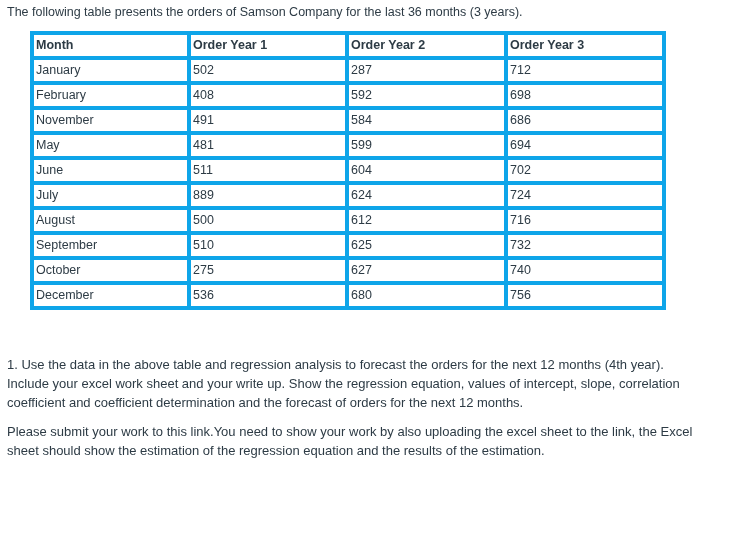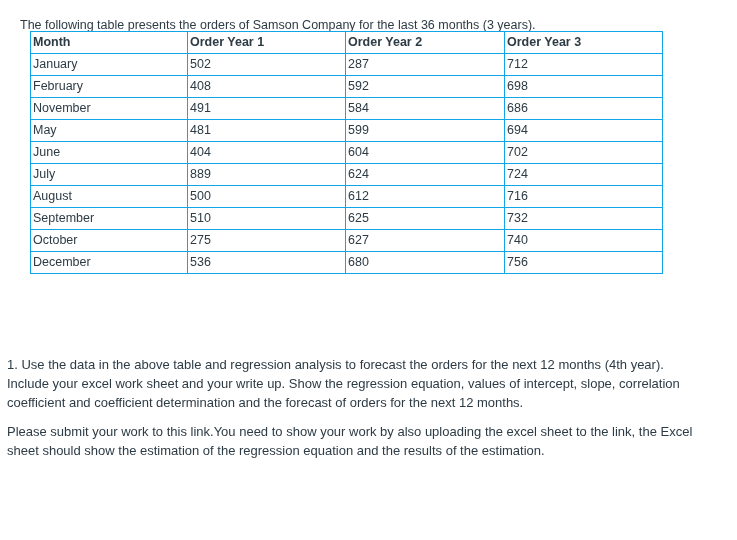--- a/index.html
+++ b/index.html
@@ -13,36 +13,36 @@
       position: relative;
       font-family: "Liberation Sans", "DejaVu Sans", sans-serif;
       color: #2d3b45;
       font-size: 12.5px;
       overflow: hidden;
     }
     .intro {
       position: absolute;
       left: 7px;
       top: 4px;
-      margin: 13px;
+      margin: 0;
       font-size: 12.5px;
       line-height: 16px;
       white-space: nowrap;
     }
     table.orders {
       position: absolute;
       left: 30px;
       top: 31px;
       width: 632px;
       border-collapse: collapse;
       border: 1.5px solid #222;
       table-layout: fixed;
     }
     table.orders th, table.orders td {
-      border: 1px solid #0ea5e9;
+      border: 4px solid #0ea5e9;
       height: 21px;
       padding: 0 2px;
       text-align: left;
       font-size: 12.5px;
       line-height: 21px;
       color: #2d3b45;
       white-space: nowrap;
       overflow: hidden;
     }
     table.orders th {
@@ -106,21 +106,21 @@
       <td>686</td>
     </tr>
     <tr>
       <td>May</td>
       <td>481</td>
       <td>599</td>
       <td>694</td>
     </tr>
     <tr>
       <td>June</td>
-      <td>404</td>
+      <td>511</td>
       <td>604</td>
       <td>702</td>
     </tr>
     <tr>
       <td>July</td>
       <td>889</td>
       <td>624</td>
       <td>724</td>
     </tr>
     <tr>

